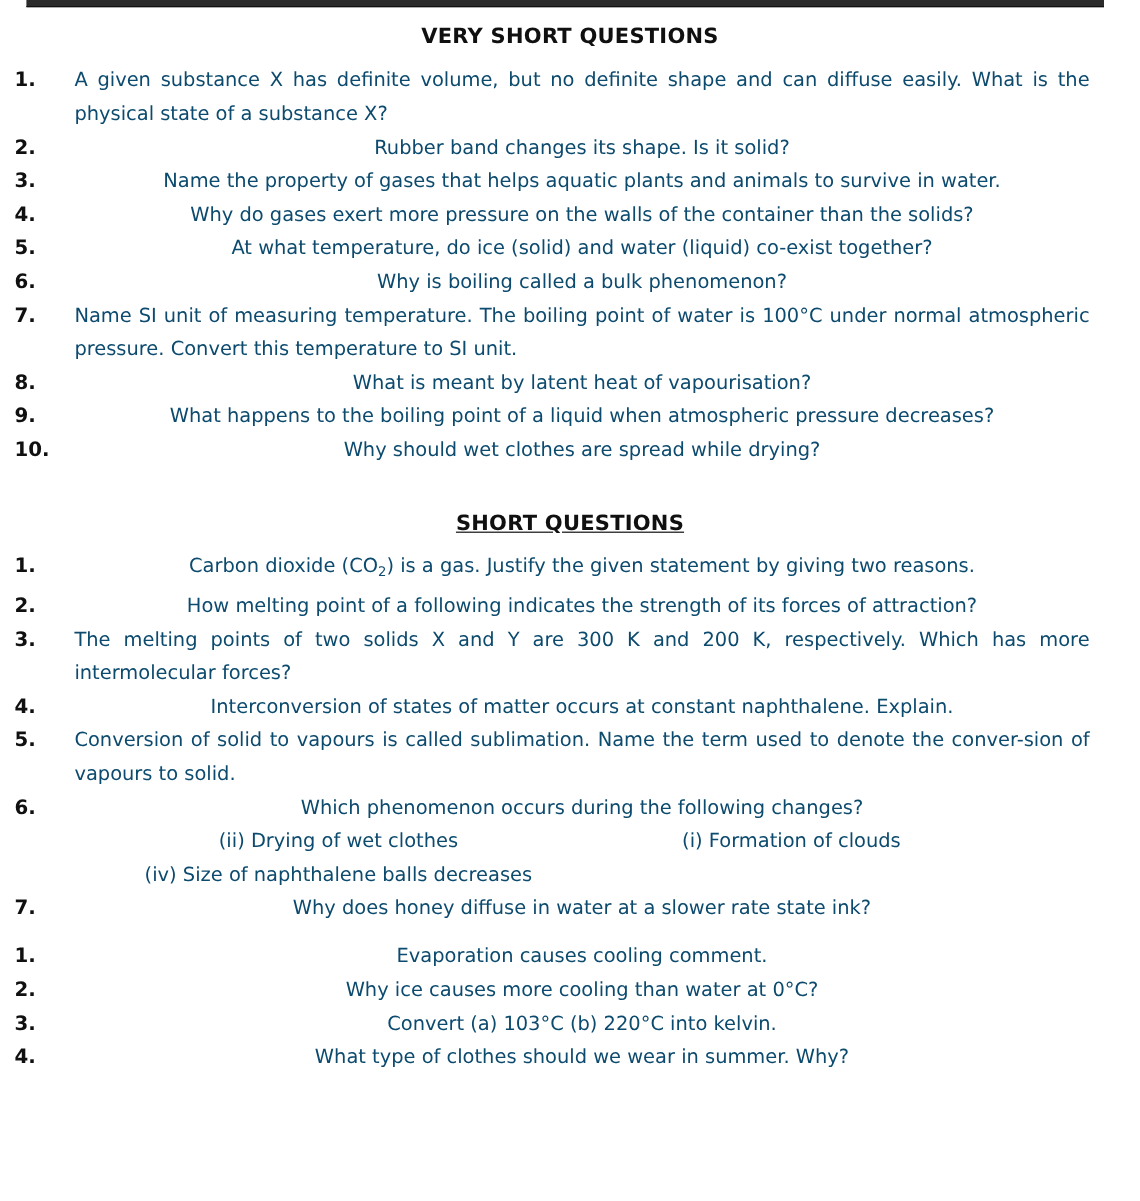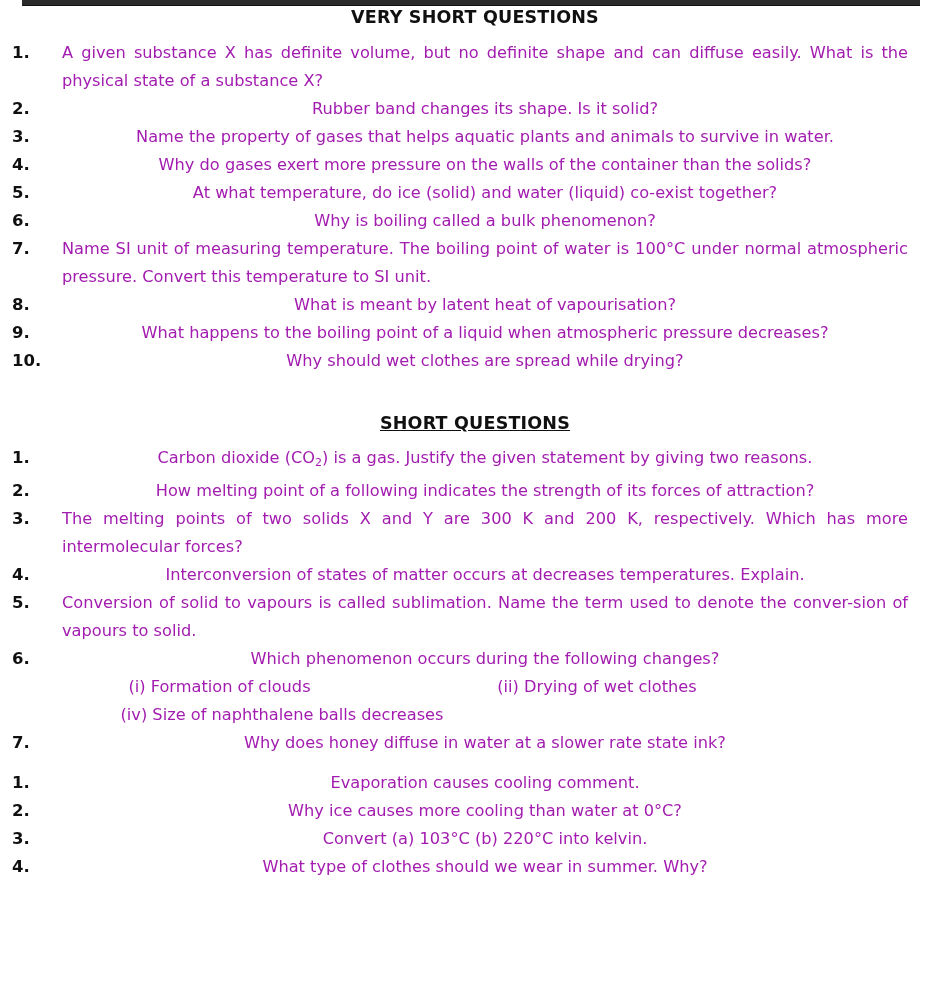--- a/index.html
+++ b/index.html
@@ -44,21 +44,21 @@
     letter-spacing: 0.2px;
     color: #101010;
     margin: 0;
     padding: 0;
     line-height: 1;
   }
   .section {
     margin: 0;
     padding: 0;
   }
-  .section.first .section-heading { padding-top: 4px; }
+  .section.first .section-heading { padding-top: 18px; }
   .section.later .section-heading { padding-top: 40px; text-decoration: underline; }
   .section-body { margin-top: 12px; }
 
   
   .q-row {
     display: flex;
     align-items: flex-start;
     margin: 0 0 0 0;
     padding: 0;
   }
@@ -70,21 +70,21 @@
     font-weight: bold;
     font-size: 16.5px;
     line-height: 28px;
     color: #101010;
   }
   .q-text {
     flex: 1 1 auto;
     padding-right: 42px;
     font-size: 16.2px;
     line-height: 28px;
-    color: #a21caf;
+    color: #0c4a6e;
     text-align: justify;
     text-justify: inter-word;
   }
   .q-text.nojust { text-align: center; }
 
   
   .sub-grid {
     display: flex;
     flex-wrap: wrap;
     font-size: 16.2px;
@@ -176,35 +176,35 @@
         <div class="q-text nojust">How melting point of a following indicates the strength of its forces of attraction?</div>
       </div>
 
       <div class="q-row">
         <div class="q-num">3.</div>
         <div class="q-text">The melting points of two solids X and Y are 300 K and 200 K, respectively. Which has more intermolecular forces?</div>
       </div>
 
       <div class="q-row">
         <div class="q-num">4.</div>
-        <div class="q-text nojust">Interconversion of states of matter occurs at decreases temperatures. Explain.</div>
+        <div class="q-text nojust">Interconversion of states of matter occurs at constant naphthalene. Explain.</div>
       </div>
 
       <div class="q-row">
         <div class="q-num">5.</div>
         <div class="q-text">Conversion of solid to vapours is called sublimation. Name the term used to denote the conver-sion of vapours to solid.</div>
       </div>
 
       <div class="q-row">
         <div class="q-num">6.</div>
         <div class="q-text nojust">
           <div>Which phenomenon occurs during the following changes?</div>
           <div class="sub-grid">
+            <div class="sub-item col-b">(ii) Drying of wet clothes</div>
             <div class="sub-item col-a">(i) Formation of clouds</div>
-            <div class="sub-item col-b">(ii) Drying of wet clothes</div>
             <div class="sub-item col-b">(iv) Size of naphthalene balls decreases</div>
           </div>
         </div>
       </div>
 
       <div class="q-row">
         <div class="q-num">7.</div>
         <div class="q-text nojust">Why does honey diffuse in water at a slower rate state ink?</div>
       </div>
 

